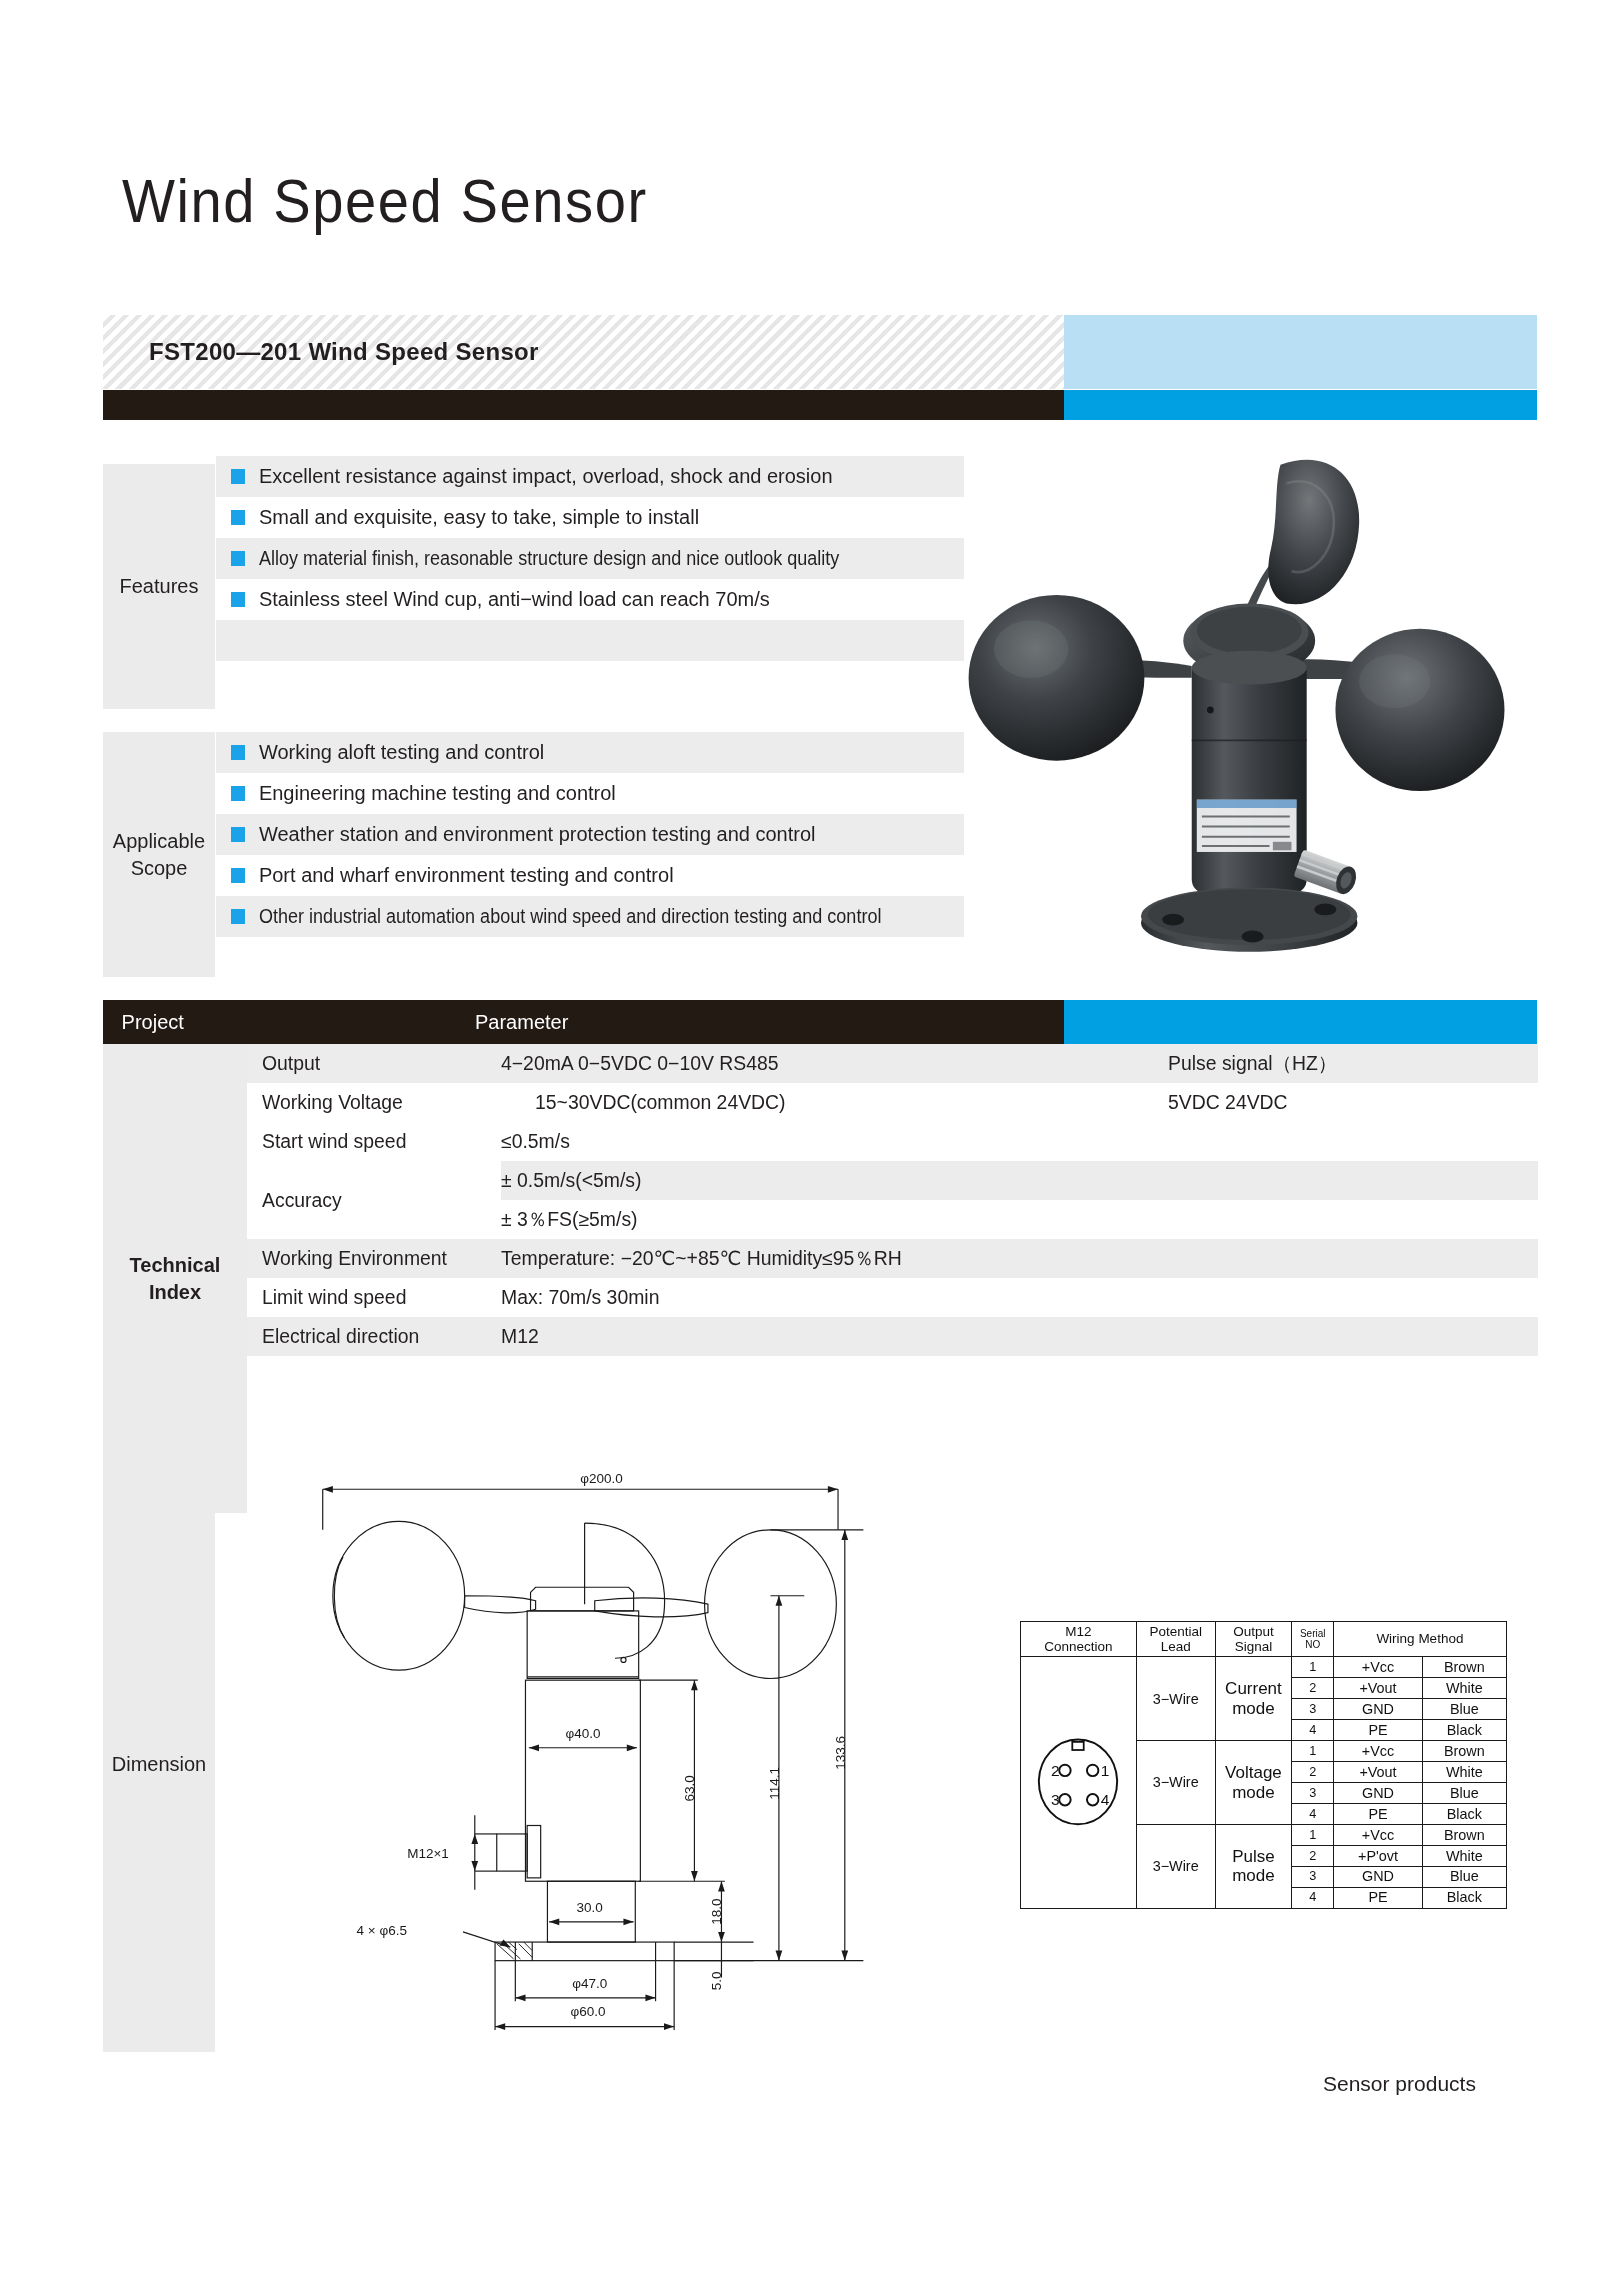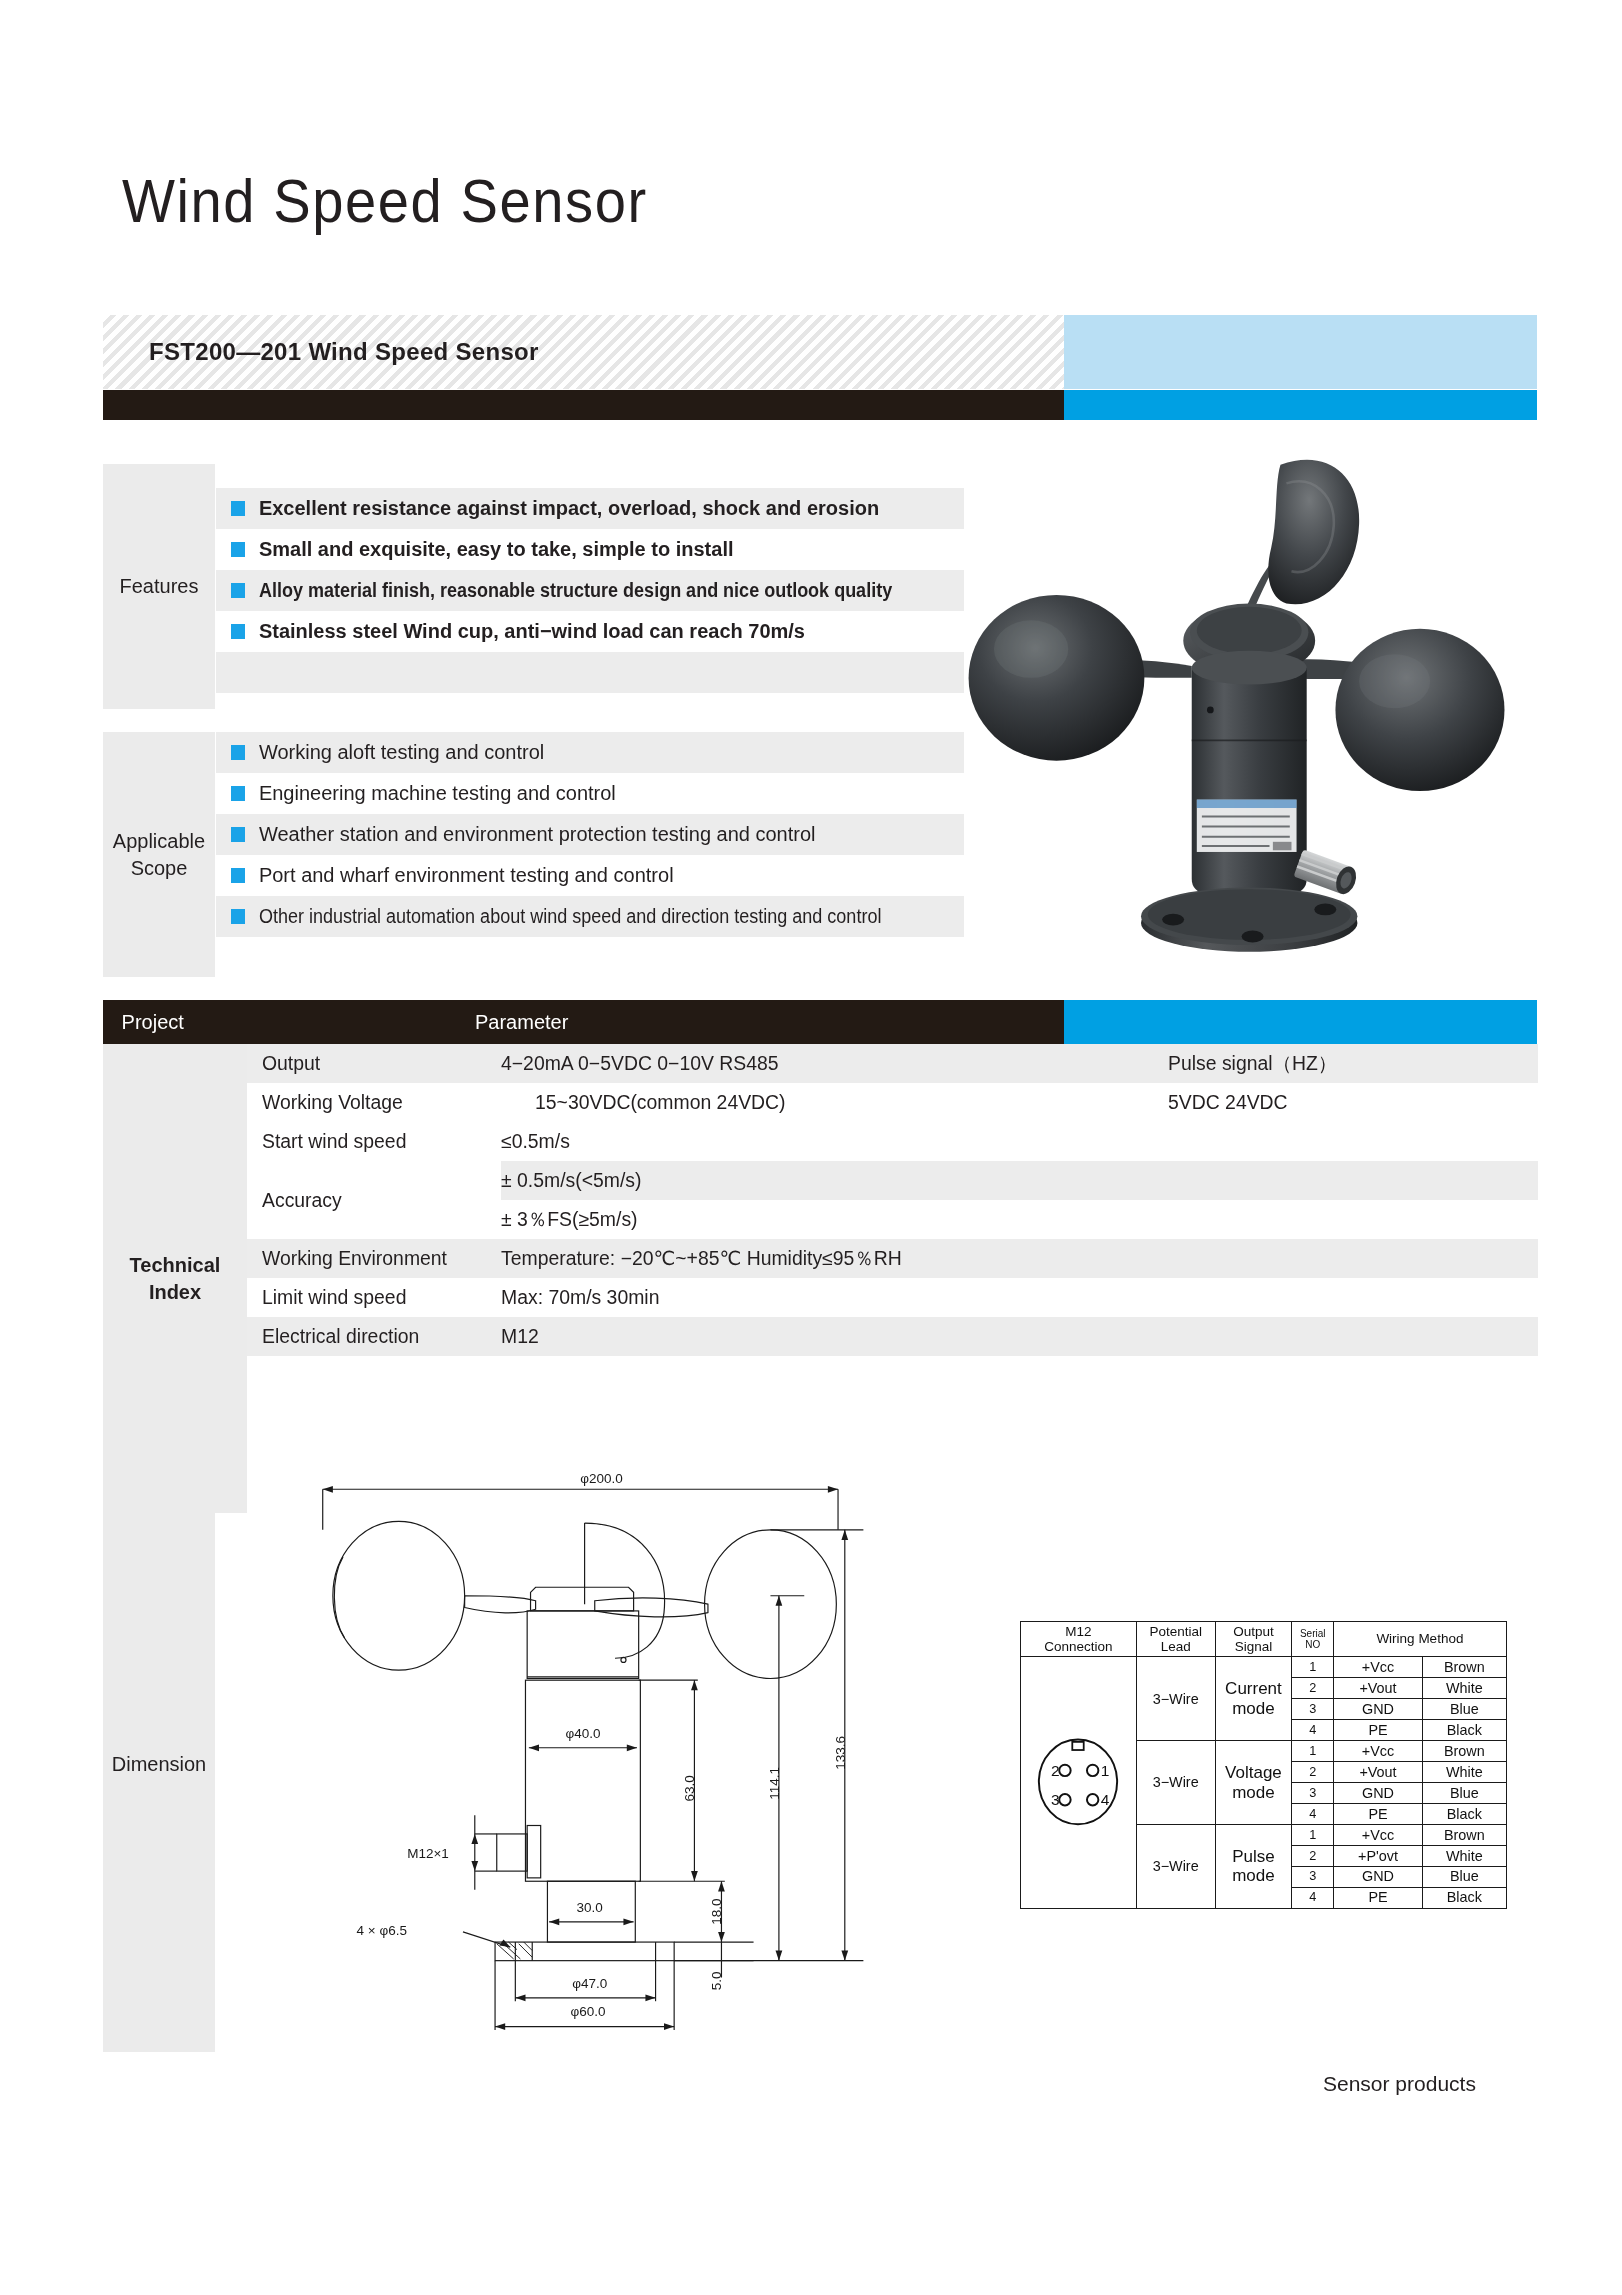--- a/index.html
+++ b/index.html
@@ -124,21 +124,21 @@
     <div class="model-text">FST200—201  Wind Speed Sensor</div>
   </div>
   <div class="model-underbar">
     <div class="dark"></div>
     <div class="blue"></div>
   </div>
 
   <div class="lbl-col" style="left:103px;top:464px;width:112px;height:245px;">
     <span>Features</span>
   </div>
-  <div class="list-block" style="left:216px;top:488px;width:748px;font-weight:bold;">
+  <div class="list-block" style="left:216px;top:456px;width:748px;">
     <div class="li-row shade">
       <span class="bullet"></span>
       <span class="li-text">Excellent resistance against impact, overload, shock and erosion</span>
     </div>
     <div class="li-row">
       <span class="bullet"></span>
       <span class="li-text">Small and exquisite, easy to take, simple to install</span>
     </div>
     <div class="li-row shade">
       <span class="bullet"></span>

